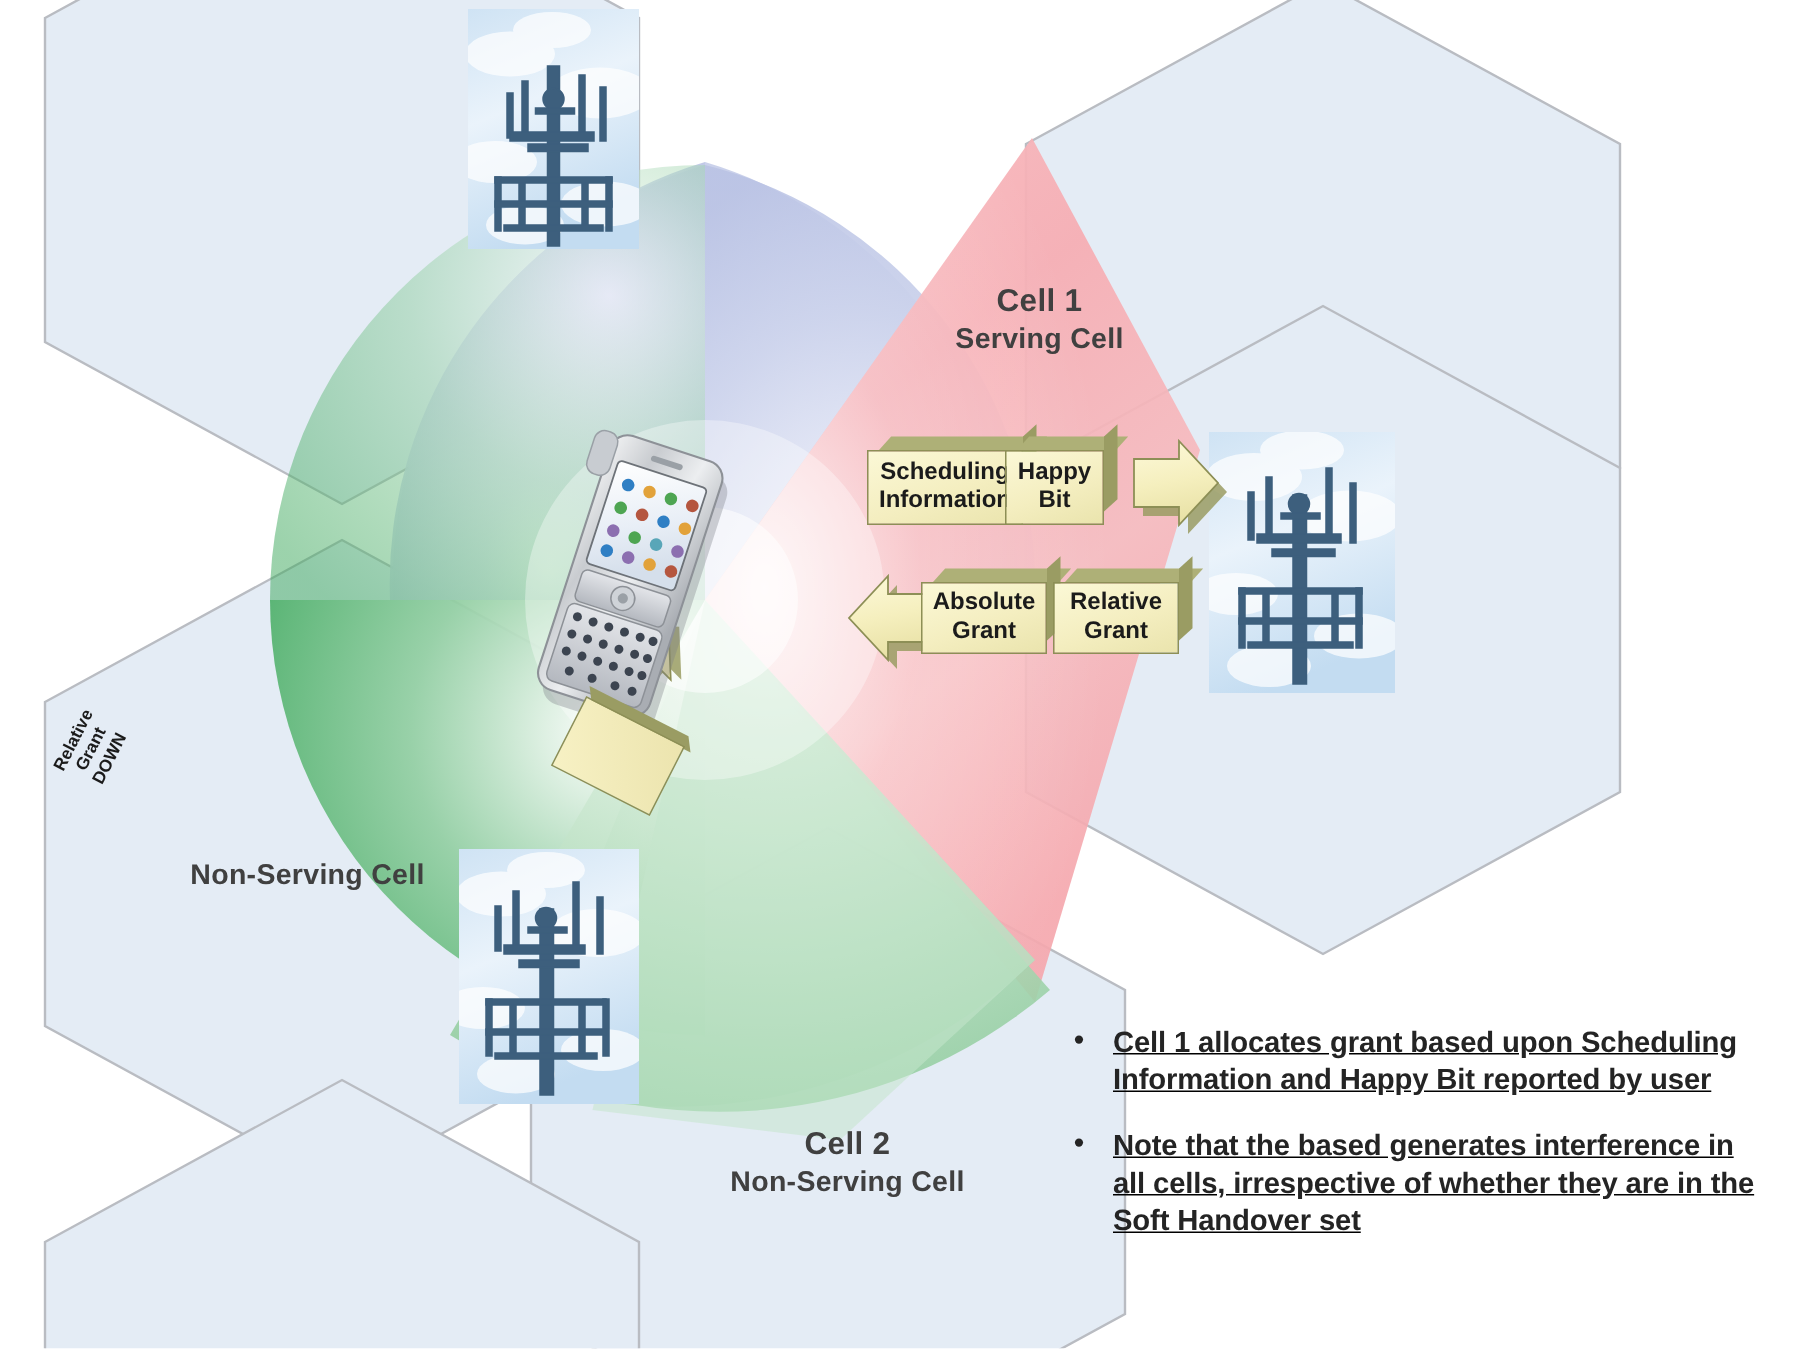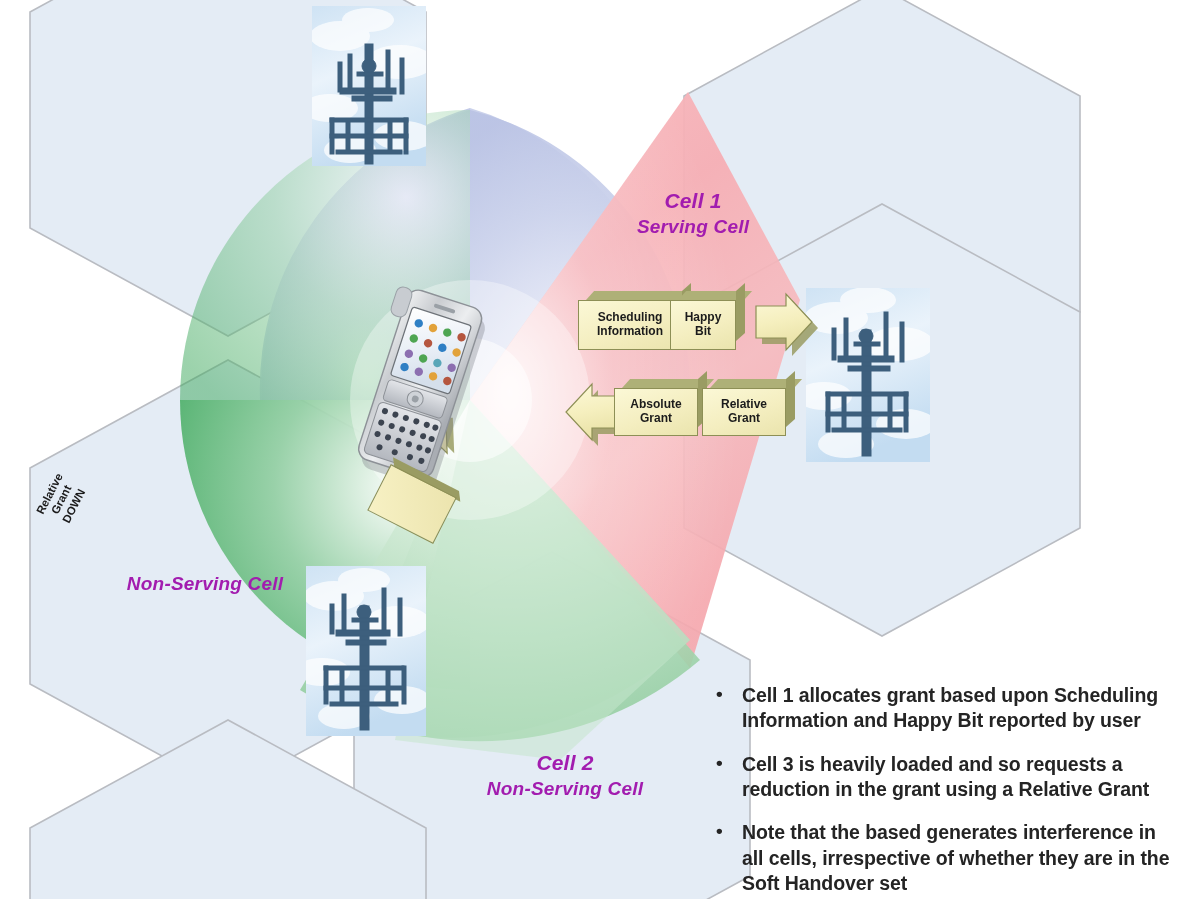--- a/index.html
+++ b/index.html
@@ -1,42 +1,42 @@
 <!DOCTYPE html>
 <html><head>
 <meta charset="utf-8">
 <style>
   html,body{margin:0;padding:0;background:#ffffff;}
   body{width:1200px;height:899px;overflow:hidden;font-family:"Liberation Sans",sans-serif;}
   #stage{position:relative;width:1200px;height:899px;background:#ffffff;overflow:hidden;}
   #stage svg.layer{position:absolute;left:0;top:0;width:1200px;height:899px;}
 
   
-  .cell-label{position:absolute;text-align:center;font-style:italic;font-weight:bold;
-              color:#a21caf;letter-spacing:.2px;line-height:1.28;white-space:nowrap;}
+  .cell-label{position:absolute;text-align:center;font-weight:bold;
+              color:#404040;letter-spacing:.2px;line-height:1.28;white-space:nowrap;}
   .cell-label .l1{font-size:21px;display:block;}
   .cell-label .l2{font-size:19px;display:block;}
   #label-cell1{left:578px;top:188px;width:230px;}
   #label-cell3{left:60px;top:572px;width:290px;}
   #label-cell2{left:420px;top:750px;width:290px;}
 
   
   .msgbox{position:absolute;}
   .msgbox .face{position:absolute;left:0;top:0;background:linear-gradient(160deg,#fbf8d6 0%,#f4eec0 55%,#eae4ad 100%);
         border:1px solid #8d8f56;box-sizing:border-box;display:flex;align-items:center;justify-content:center;
-        text-align:center;font-size:12px;font-weight:bold;color:#1b1b1b;line-height:1.16;z-index:2;}
+        text-align:center;font-size:16px;font-weight:bold;color:#1b1b1b;line-height:1.16;z-index:2;}
   .msgbox .side{position:absolute;background:#9a9c63;z-index:1;}
   .msgbox .top{position:absolute;background:#aeb077;z-index:1;}
 
   
   #bullets{position:absolute;left:710px;top:683px;width:470px;}
   #bullets li{position:relative;list-style:none;font-size:19.5px;font-weight:bold;color:#242424;
               line-height:1.3;margin:0 0 18px 0;padding-left:32px;letter-spacing:-.1px;}
   #bullets li:before{content:"\2022";position:absolute;left:6px;top:-1px;font-size:19px;}
-  #bullets ul{margin:0;padding:0;}
+  #bullets ul{margin:0;padding:0;text-decoration:underline;}
 
   
   #rgd-wrap{position:absolute;left:358px;top:425px;width:130px;height:130px;}
   #rgd-box{position:absolute;left:28px;top:42px;width:52px;height:74px;
            transform:rotate(-63deg);transform-origin:50% 50%;}
   #rgd-box .face{position:absolute;left:0;top:0;width:52px;height:74px;
         background:linear-gradient(150deg,#f7f1c4 0%,#ece4ae 100%);border:1px solid #8d8f56;
         box-sizing:border-box;z-index:3;}
   #rgd-box .side{position:absolute;left:50px;top:5px;width:9px;height:74px;background:#9a9c63;
         transform:skewY(-34deg);transform-origin:0 0;z-index:2;}
@@ -417,18 +417,17 @@
     <span>
       <span>Relative</span><br>
       <span>Grant</span><br>
       <span>DOWN</span>
     </span>
   </div>
 
   <div id="bullets">
     <ul>
       <li>Cell 1 allocates grant based upon Scheduling Information and Happy Bit reported by user</li>
-      <li>Cell 3 is heavily loaded and so requests a reduction in the grant using a Relative Grant</li>
       <li>Note that the based generates interference in all cells, irrespective of whether they are in the Soft Handover set</li>
     </ul>
   </div>
 
 </div>
 
 </body></html>

